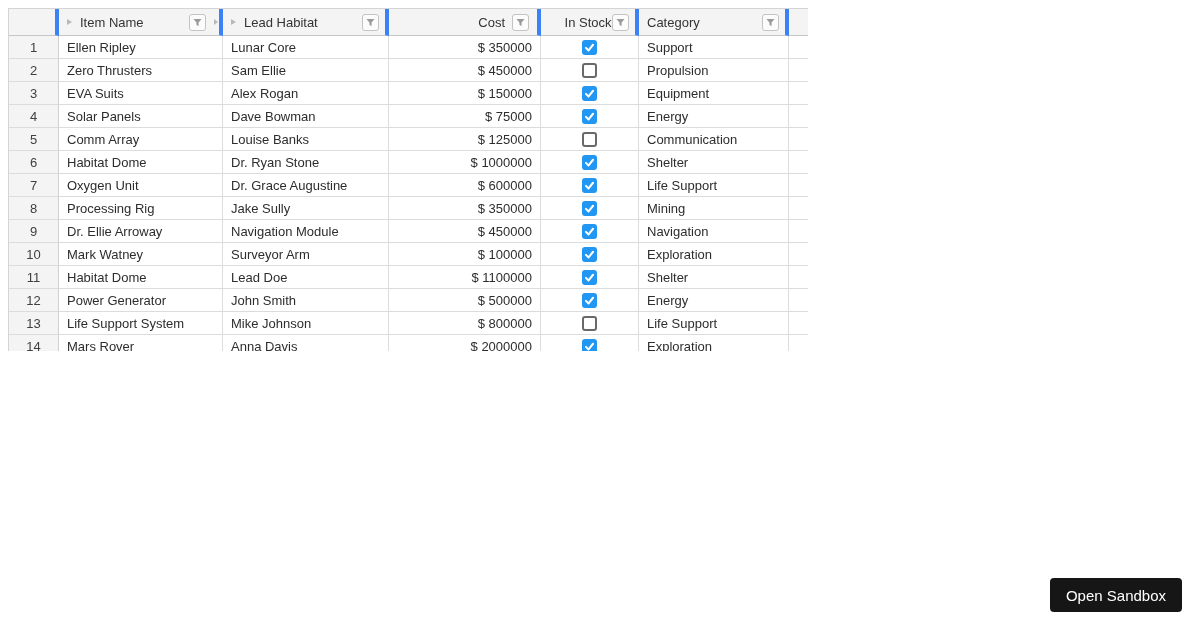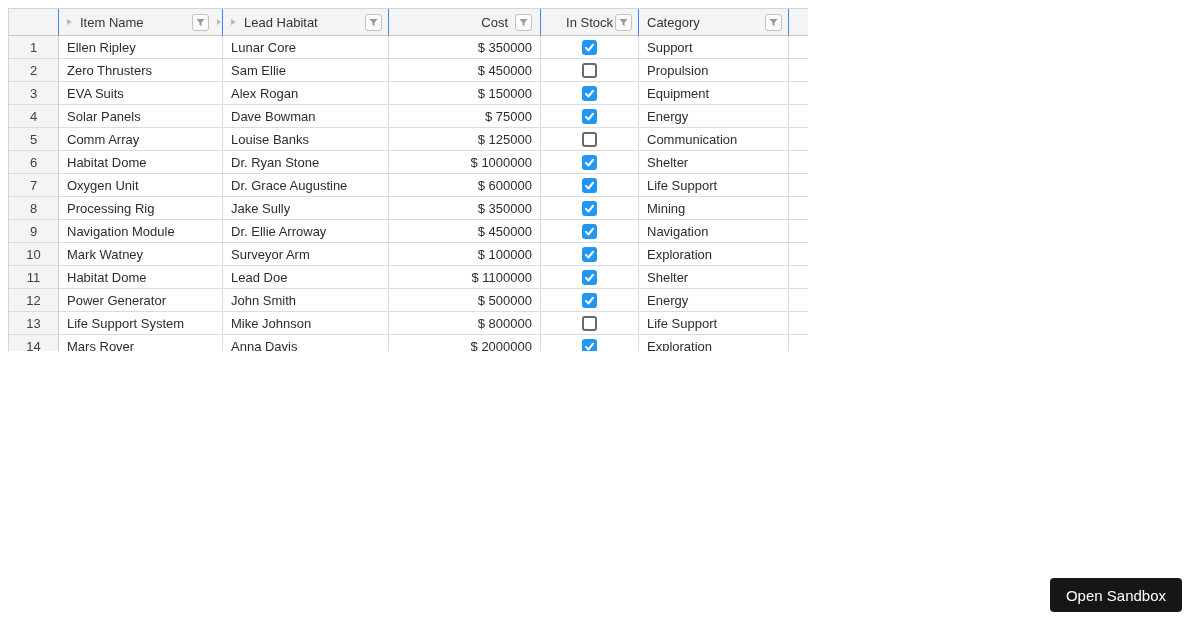--- a/index.html
+++ b/index.html
@@ -21,21 +21,21 @@
     display: grid;
     grid-template-columns: 50px 164px 166px 152px 98px 150px 60px;
     width: 840px;
   }
   .hdr { height: 27px; }
   .hcell {
     position: relative;
     display: flex; align-items: center;
     padding: 0 8px;
     background: #f4f4f4;
-    border-right: 1px solid #3b82f6;
+    border-right: 4px solid #3b82f6;
     border-bottom: 1px solid #c6c6c6;
     color: #333; white-space: nowrap; overflow: hidden;
   }
   .hcell .label { overflow: hidden; text-overflow: ellipsis; }
   .hcell.h-cost { justify-content: flex-end; }
   .hcell.h-stock .label {
     position: absolute; left: 0; right: 0; text-align: center; pointer-events: none;
   }
   .filter-btn {
     width: 17px; height: 17px; flex: 0 0 17px;
@@ -276,22 +276,22 @@
               <polyline points="2.5,7.5 5.8,10.8 11.5,3.5" fill="none" stroke="#ffffff" stroke-width="2.6" stroke-linecap="round" stroke-linejoin="round"></polyline>
             </svg>
       </span>
     </div>
     <div class="cell c-cat">Mining</div>
     <div class="cell c-spare"></div>
   </div>
 
   <div class="row">
     <div class="cell c-num">9</div>
+    <div class="cell c-eng">Dr. Ellie Arroway</div>
     <div class="cell c-item">Navigation Module</div>
-    <div class="cell c-eng">Dr. Ellie Arroway</div>
     <div class="cell c-cost">$ 450000</div>
     <div class="cell c-stock">
       <span class="checkbox checked">
         <svg width="11" height="11" viewBox="0 0 14 14">
               <polyline points="2.5,7.5 5.8,10.8 11.5,3.5" fill="none" stroke="#ffffff" stroke-width="2.6" stroke-linecap="round" stroke-linejoin="round"></polyline>
             </svg>
       </span>
     </div>
     <div class="cell c-cat">Navigation</div>
     <div class="cell c-spare"></div>

